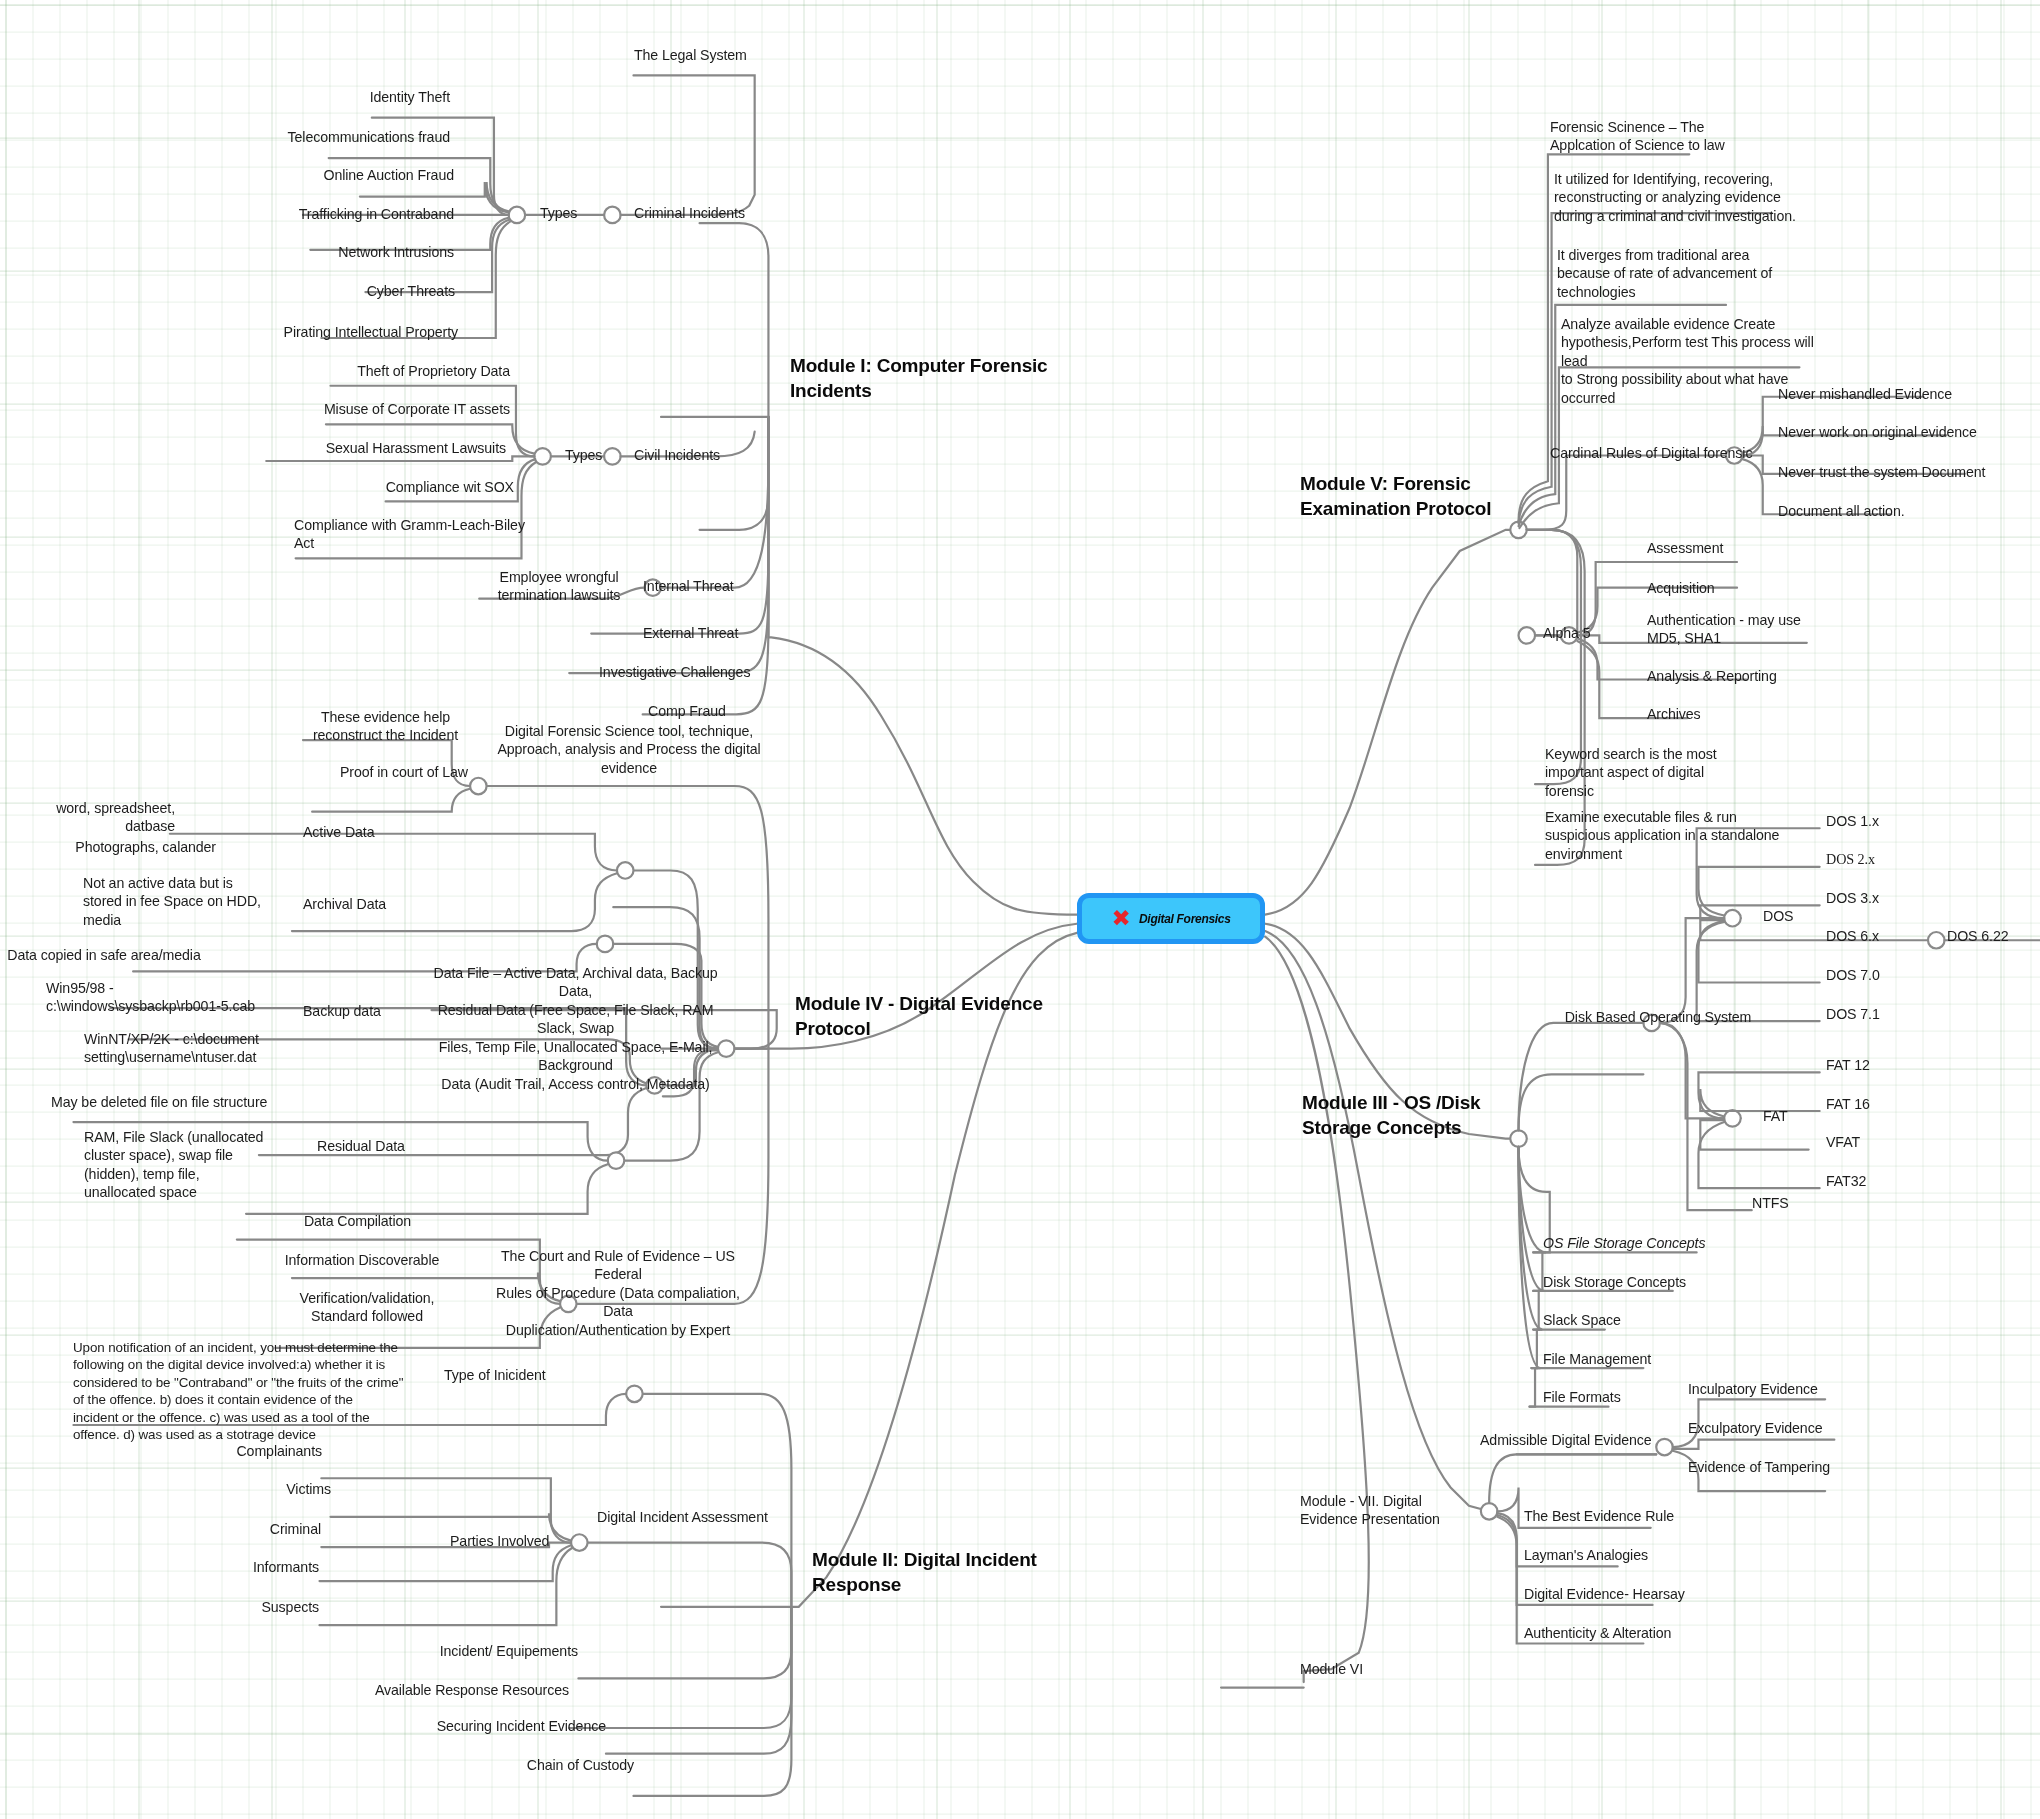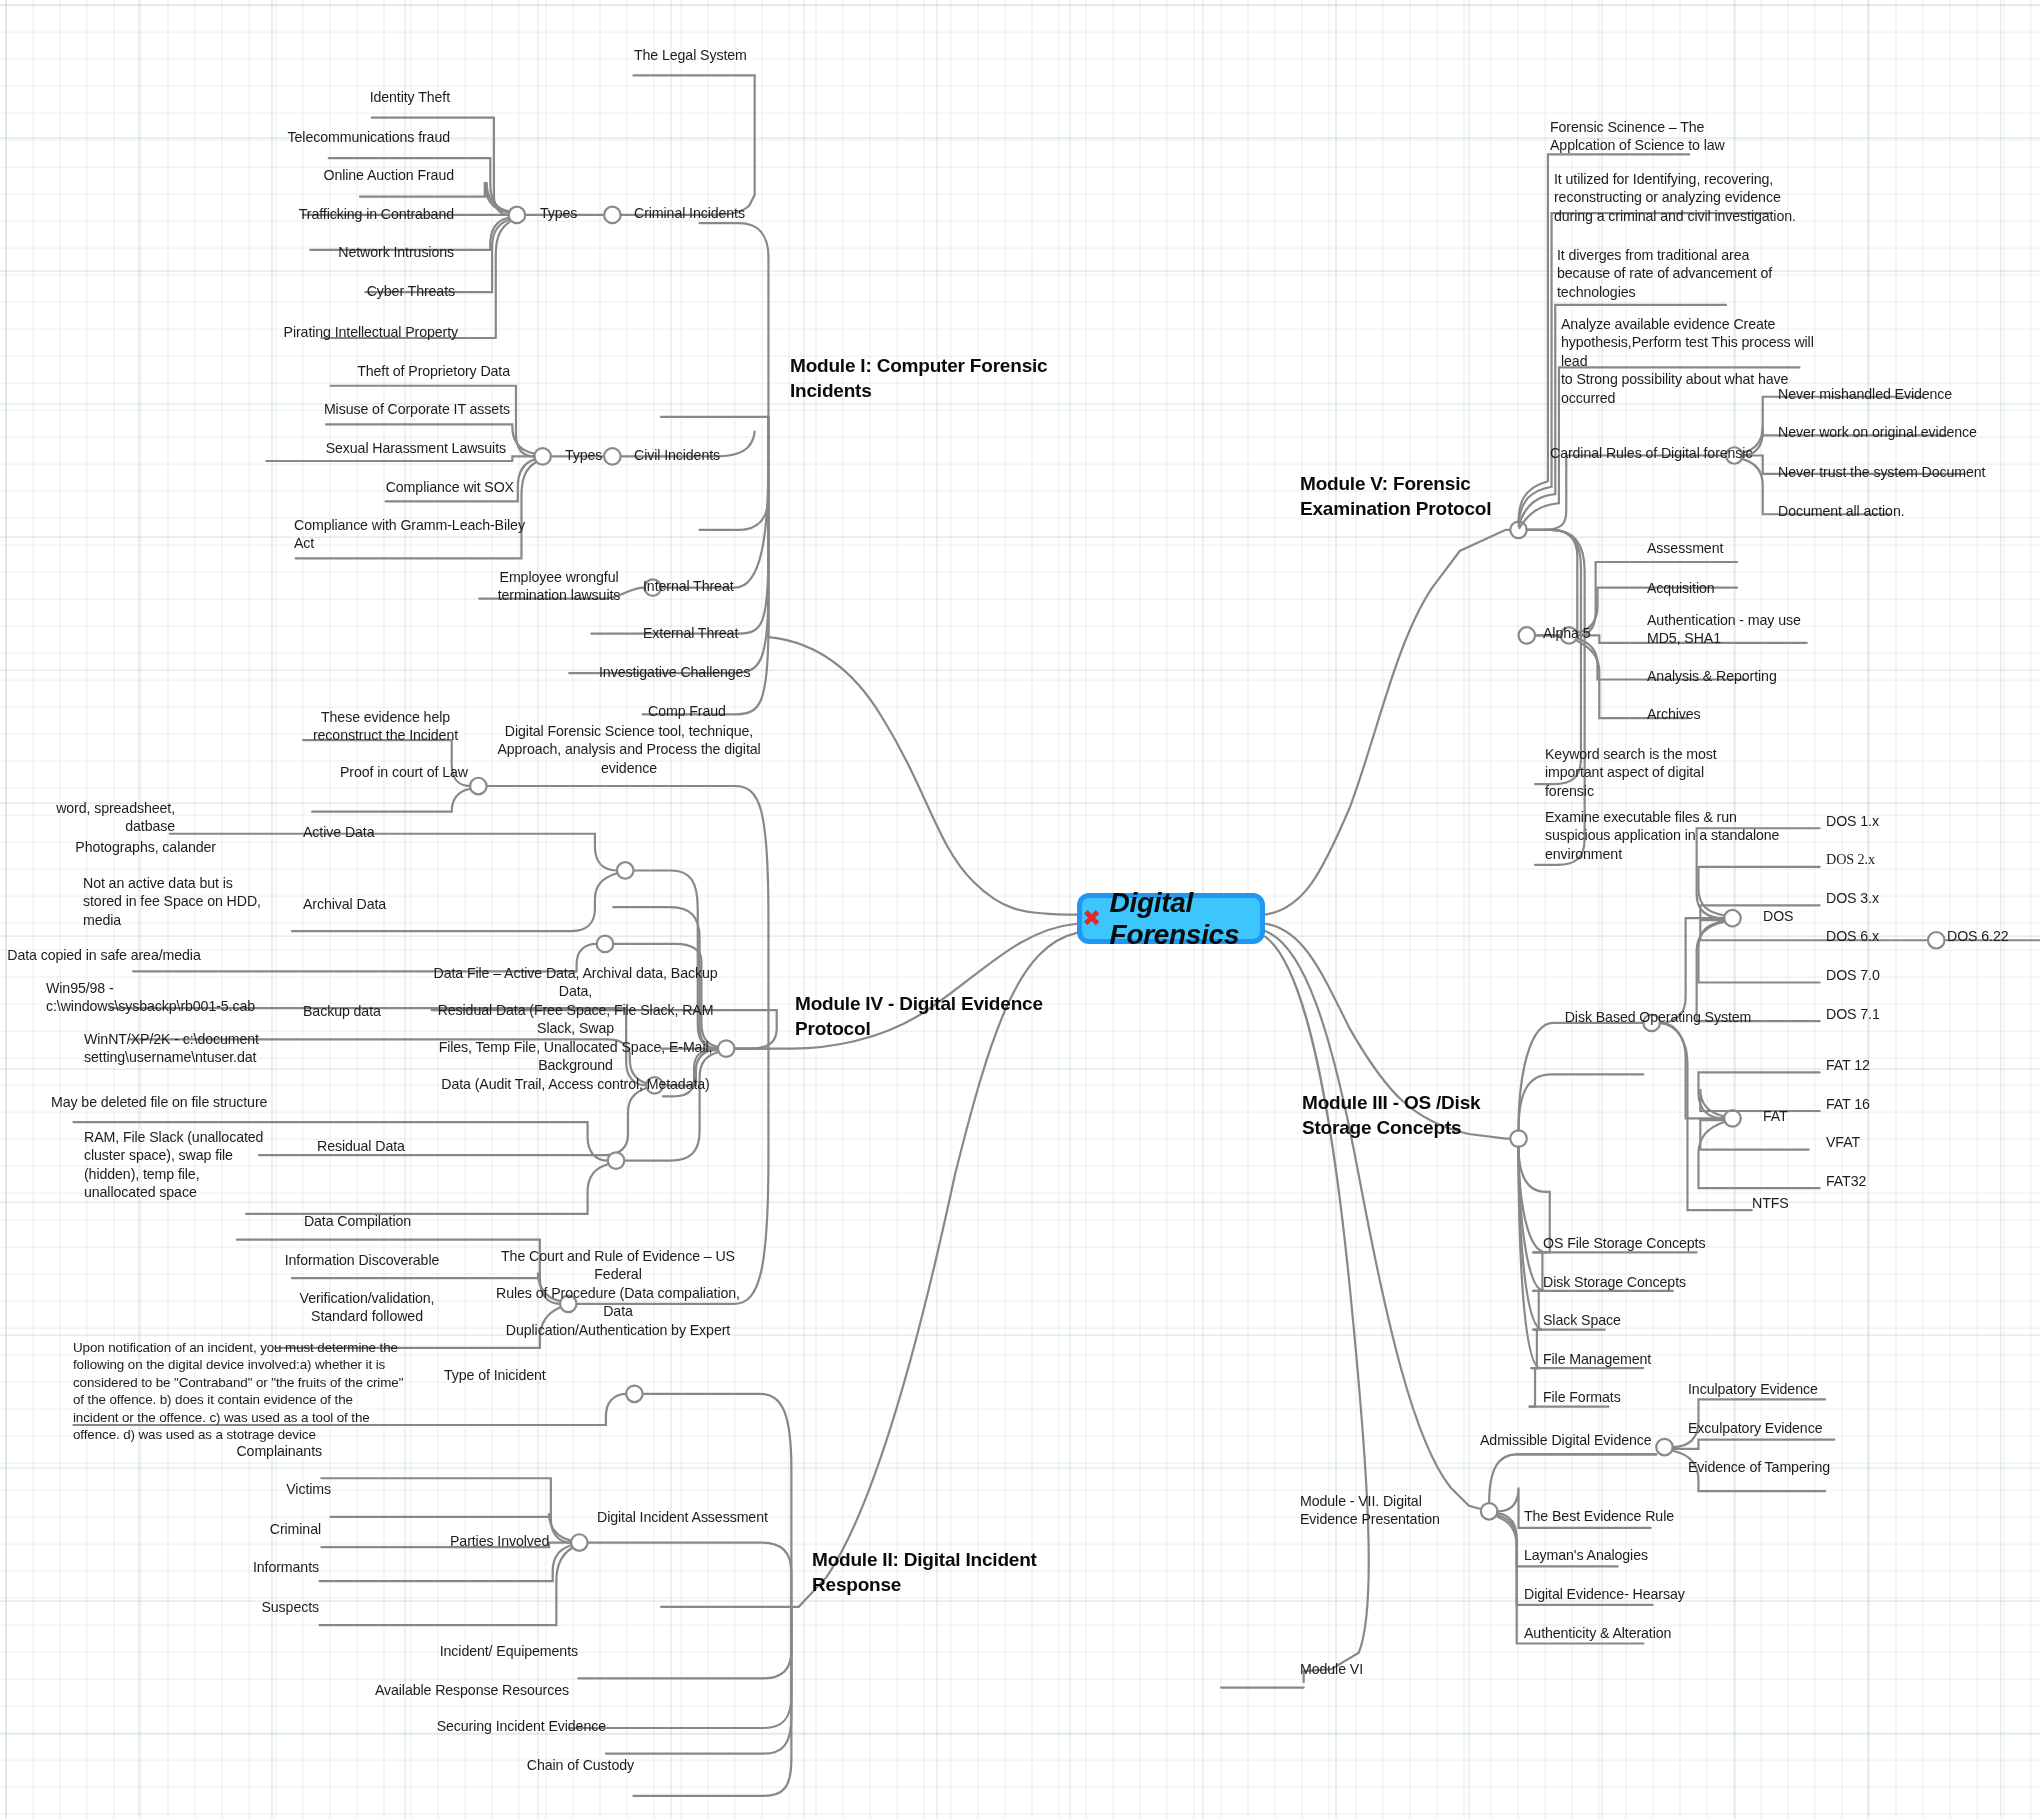--- a/index.html
+++ b/index.html
@@ -53,21 +53,21 @@
     border-radius:12px;
     box-sizing:border-box;
     display:flex;align-items:center;justify-content:center;
     gap:8.3px;
   }
   #root .xmark{
     color:#e8262b;font-size:23px;font-weight:bold;line-height:1;
     font-family:"DejaVu Sans", sans-serif;
   }
   #root .rt{
-    font-size:28px;font-weight:bold;font-style:italic;color:#0b0b0b;
+    font-size:12px;font-weight:bold;font-style:italic;color:#0b0b0b;
     letter-spacing:-0.3px;
   }
 </style>
 </head>
 <body>
 
 <div id="canvas"></div>
 
 <svg id="mm" xmlns="http://www.w3.org/2000/svg" viewBox="0 0 2222 1981" width="2040" height="1819">
 
@@ -406,21 +406,21 @@
 <div class="lbl" style="left:1826px;top:1005px;width:101px;">DOS 7.1</div>
 <div class="lbl" style="left:1947px;top:927px;width:101px;">DOS 6.22</div>
 
 <div class="lbl" style="left:1763px;top:1107px;width:73px;">FAT</div>
 <div class="lbl" style="left:1826px;top:1056px;width:101px;">FAT 12</div>
 <div class="lbl" style="left:1826px;top:1095px;width:101px;">FAT 16</div>
 <div class="lbl" style="left:1826px;top:1133px;width:101px;">VFAT</div>
 <div class="lbl" style="left:1826px;top:1172px;width:101px;">FAT32</div>
 <div class="lbl" style="left:1752px;top:1194px;width:92px;">NTFS</div>
 
-<div class="lbl" style="left:1543px;top:1234px;width:230px;">OS File Storage Concepts</div>
+<div class="lbl" style="left:1543px;top:1234px;width:230px;font-style:italic;">OS File Storage Concepts</div>
 <div class="lbl" style="left:1543px;top:1273px;width:230px;">Disk Storage Concepts</div>
 <div class="lbl" style="left:1543px;top:1311px;width:230px;">Slack Space</div>
 <div class="lbl" style="left:1543px;top:1350px;width:230px;">File Management</div>
 <div class="lbl" style="left:1543px;top:1388px;width:230px;">File Formats</div>
 
 <div class="lbl" style="left:1480px;top:1431px;width:239px;">Admissible Digital Evidence</div>
 <div class="lbl" style="left:1688px;top:1380px;width:202px;">Inculpatory Evidence</div>
 <div class="lbl" style="left:1688px;top:1419px;width:202px;">Exculpatory Evidence</div>
 <div class="lbl" style="left:1688px;top:1458px;width:202px;">Evidence of Tampering</div>
 

